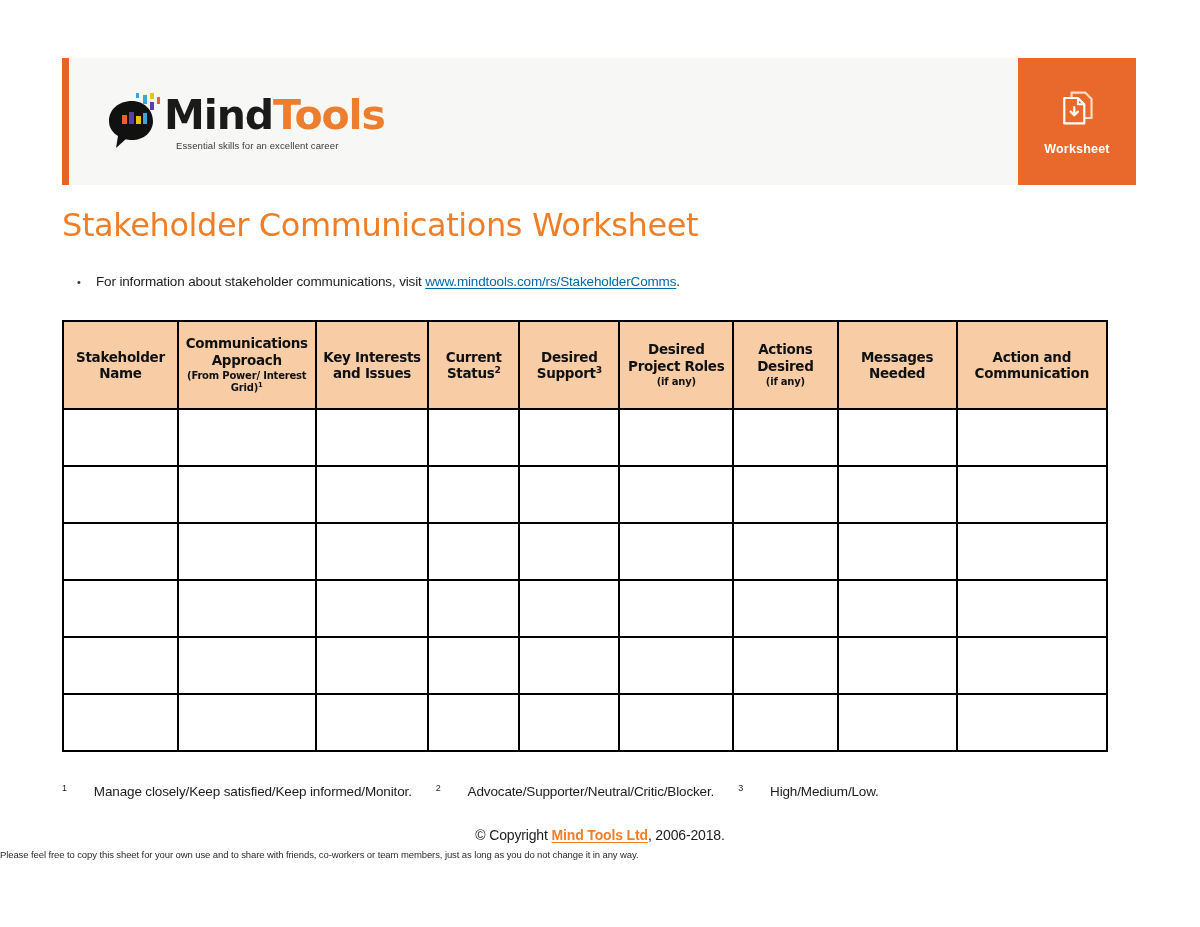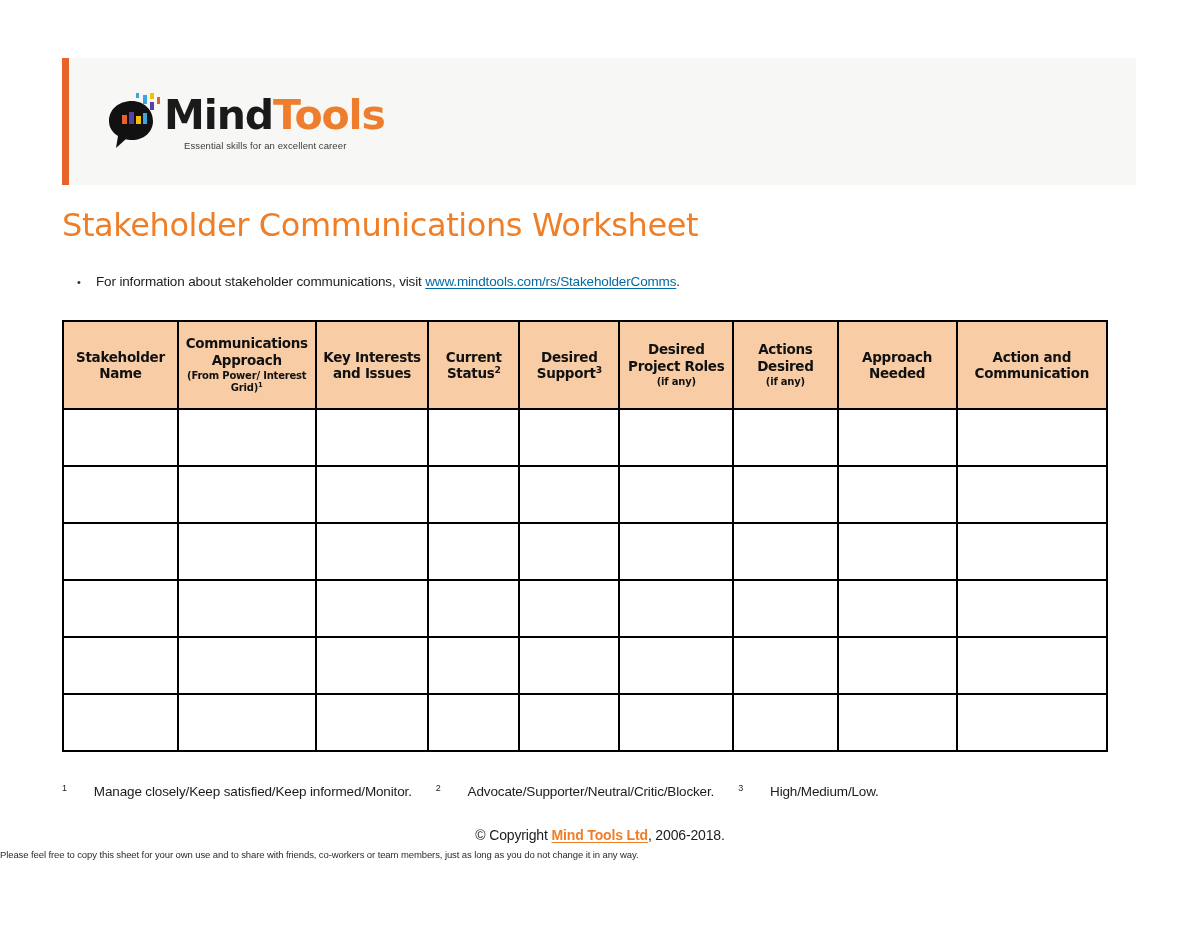--- a/index.html
+++ b/index.html
@@ -60,21 +60,21 @@
     white-space: nowrap;
   }
   .logo-mind { color: #1a1a1a; }
   .logo-tools { color: #ef7d2e; }
   .logo-tagline {
     font-family: "Liberation Sans", sans-serif;
     font-size: 9.5px;
     color: #3a3a3a;
     letter-spacing: 0.1px;
     margin-top: 4px;
-    margin-left: 20px;
+    margin-left: 12px;
     white-space: nowrap;
   }
   .masthead-badge {
     flex: 0 0 auto;
     width: 118px;
     background: #e8692b;
     display: flex;
     flex-direction: column;
     align-items: center;
     justify-content: center;
@@ -245,20 +245,31 @@
         </span>
         <span class="logo-text-wrap">
           <span class="logo-wordmark">
             <span class="logo-mind">Mind</span><span class="logo-tools">Tools</span>
           </span>
           <span class="logo-tagline">Essential skills for an excellent career</span>
         </span>
       </div>
     </div>
 
+    <div class="masthead-badge">
+      <span>
+        <svg viewBox="0 0 44 44" width="40" height="40" aria-hidden="true">
+          <path d="M16 5 H31 L38 12 V33 H16 Z" fill="none" stroke="#fbdcc6" stroke-width="2.4" stroke-linejoin="round"></path>
+          <path d="M8 11 H23 L30 18 V39 H8 Z" fill="#e8692b" stroke="#ffffff" stroke-width="2.4" stroke-linejoin="round"></path>
+          <path d="M23 11 V18 H30" fill="none" stroke="#ffffff" stroke-width="2.2" stroke-linejoin="round"></path>
+          <path d="M19 21 V29 M15 26 L19 30 L23 26" fill="none" stroke="#ffffff" stroke-width="2.4" stroke-linecap="round" stroke-linejoin="round"></path>
+        </svg>
+      </span>
+      <span class="badge-label">Worksheet</span>
+    </div>
   </div>
 
   <div class="page-title">Stakeholder Communications Worksheet</div>
 
   <div class="intro-row">
     <span class="intro-bullet">•</span>
     <span class="intro-text"><span>For information about stakeholder communications, visit </span><a class="intro-link" href="#">www.mindtools.com/rs/StakeholderComms</a><span>.</span></span>
   </div>
 
   <table class="ws-table">
@@ -293,21 +304,21 @@
         </th>
         <th>
           <div class="th-main">Desired Project Roles</div>
           <div class="th-sub">(if any)</div>
         </th>
         <th>
           <div class="th-main">Actions Desired</div>
           <div class="th-sub">(if any)</div>
         </th>
         <th>
-          <div class="th-main">Approach Needed</div>
+          <div class="th-main">Messages Needed</div>
         </th>
         <th>
           <div class="th-main">Action and Communication</div>
         </th>
       </tr>
     </thead>
     <tbody>
         <tr>
           <td></td>
           <td></td>

